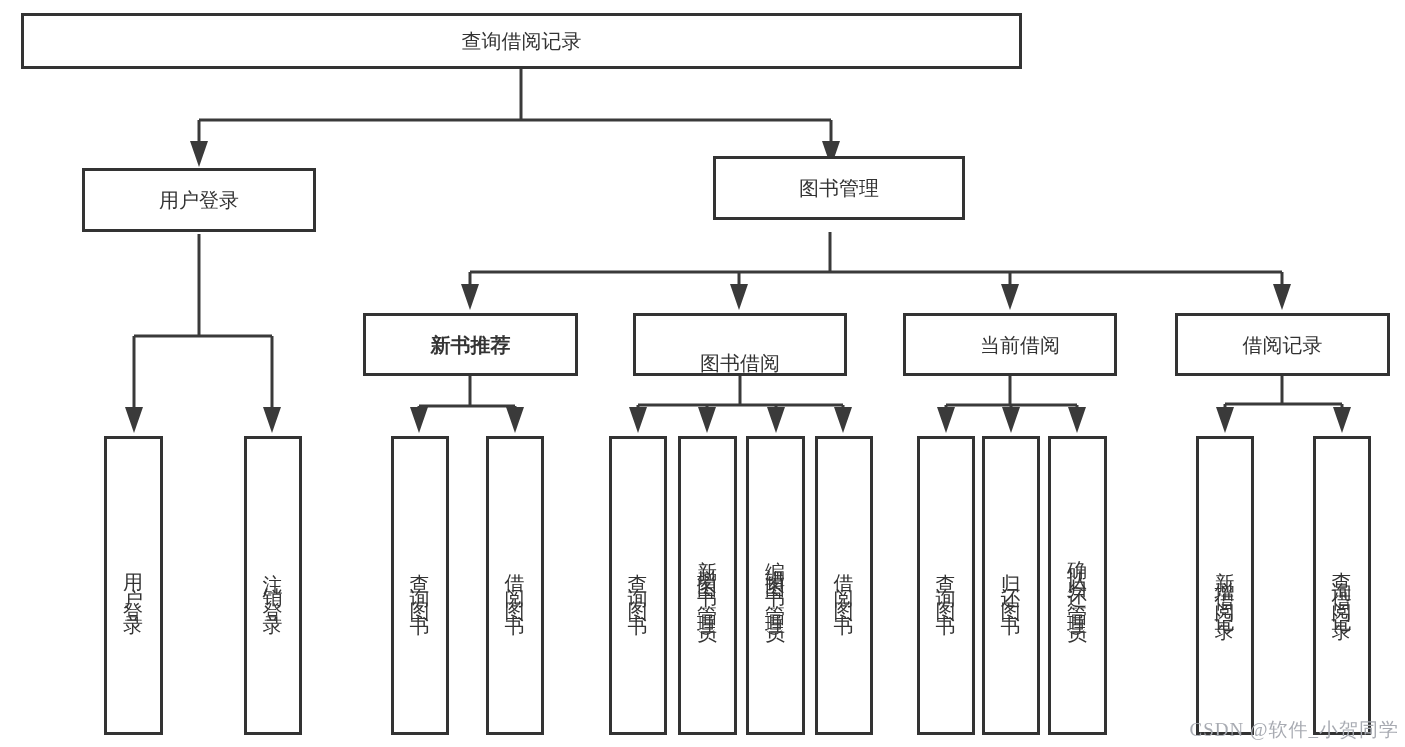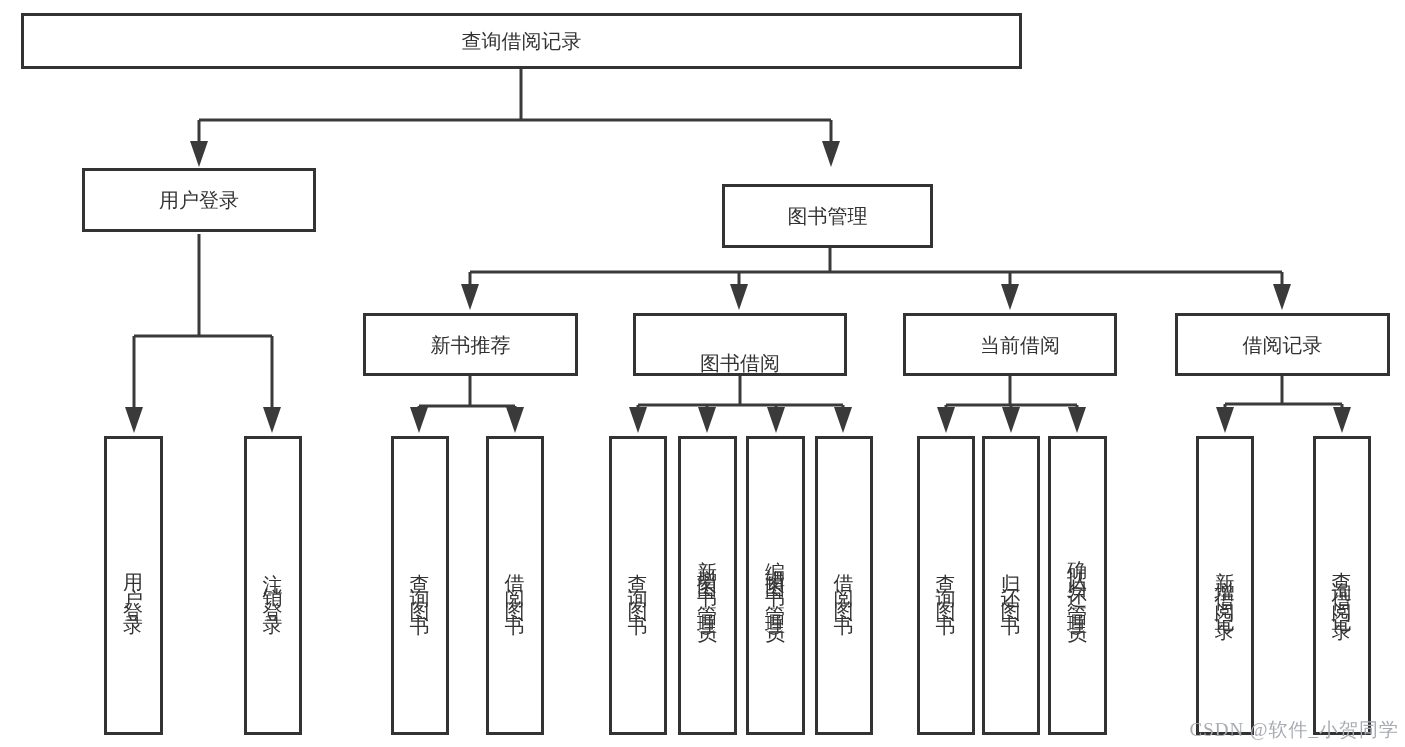--- a/index.html
+++ b/index.html
@@ -96,25 +96,25 @@
     <polygon points="1333,407 1351,407 1342,433" stroke="none"></polygon>
   </svg>
 
   <div class="box" style="left:21px; top:13px; width:1001px; height:56px;">
     <span>查询借阅记录</span>
   </div>
 
   <div class="box" style="left:82px; top:168px; width:234px; height:64px;">
     <span>用户登录</span>
   </div>
-  <div class="box" style="left:713px; top:184px; width:211px; height:64px;margin-left:9px;">
+  <div class="box" style="left:713px; top:156px; width:252px; height:64px;">
     <span>图书管理</span>
   </div>
 
-  <div class="box" style="left:363px; top:313px; width:215px; height:63px;">
+  <div class="box" style="left:363px; top:313px; width:215px; height:63px;font-weight:bold;">
     <span>新书推荐</span>
   </div>
   <div class="box" style="left:633px; top:313px; width:214px; height:63px;align-items:flex-end;">
     <span>图书借阅</span>
   </div>
   <div class="box" style="left:903px; top:313px; width:214px; height:63px;padding-left:20px;">
     <span>当前借阅</span>
   </div>
   <div class="box" style="left:1175px; top:313px; width:215px; height:63px;justify-content:center;">
     <span>借阅记录</span>

